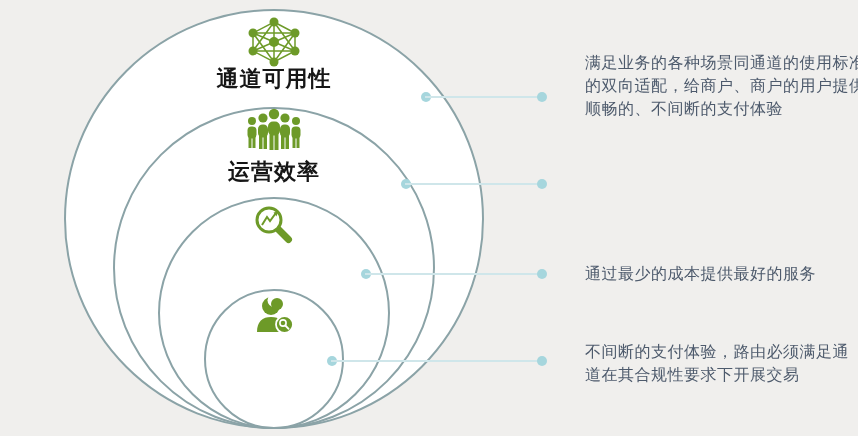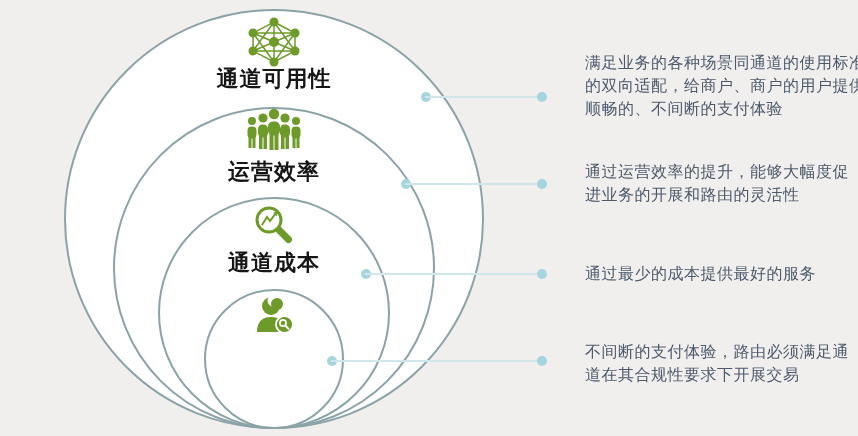--- a/index.html
+++ b/index.html
@@ -138,21 +138,20 @@
   <div class="ring-label l2">运营效率</div>
 
   <div class="icon i3">
     <svg width="42" height="40" viewBox="0 0 42 40">
       <line x1="25.5" y1="24.5" x2="35.5" y2="34.5" stroke="#6d9a28" stroke-width="7" stroke-linecap="round"></line>
       <circle cx="16" cy="15" r="12" fill="#ffffff" stroke="#6d9a28" stroke-width="3"></circle>
       <polyline points="9,20 14,12 17,16 22.5,8.5" fill="none" stroke="#6d9a28" stroke-width="2"></polyline>
       <polygon points="20.5,7.5 25,6.5 23.5,11.5" fill="#6d9a28"></polygon>
     </svg>
   </div>
-  <div class="ring-label l3">通道成本</div>
 
   <div class="icon i4">
     <svg width="44" height="42" viewBox="0 0 44 42">
       <circle cx="19" cy="10" r="9" fill="#6d9a28"></circle>
       <circle cx="22" cy="4.5" r="6.5" fill="#ffffff"></circle>
       <circle cx="25" cy="8" r="6" fill="#6d9a28"></circle>
       <path d="M5,36 C5,25.5 10.5,21 19,21 C27.5,21 33,25.5 33,36 Z" fill="#6d9a28"></path>
       <circle cx="32.5" cy="28.5" r="8.5" fill="#6d9a28" stroke="#ffffff" stroke-width="1.8"></circle>
       <circle cx="31" cy="27" r="3.1" fill="none" stroke="#ffffff" stroke-width="1.6"></circle>
       <line x1="33.3" y1="29.5" x2="36.6" y2="32.8" stroke="#ffffff" stroke-width="1.9" stroke-linecap="round"></line>
@@ -174,17 +173,16 @@
     <span class="line"></span>
     <span class="dot dr"></span>
   </div>
   <div class="connector k4">
     <span class="dot dl"></span>
     <span class="line"></span>
     <span class="dot dr"></span>
   </div>
 
   <div class="desc d1">满足业务的各种场景同通道的使用标准的双向适配，给商户、商户的用户提供顺畅的、不间断的支付体验</div>
-  <div class="desc d2">通过运营效率的提升，能够大幅度促进业务的开展和路由的灵活性</div>
   <div class="desc d3">通过最少的成本提供最好的服务</div>
   <div class="desc d4">不间断的支付体验，路由必须满足通道在其合规性要求下开展交易</div>
 
 </div>
 
 </body></html>

